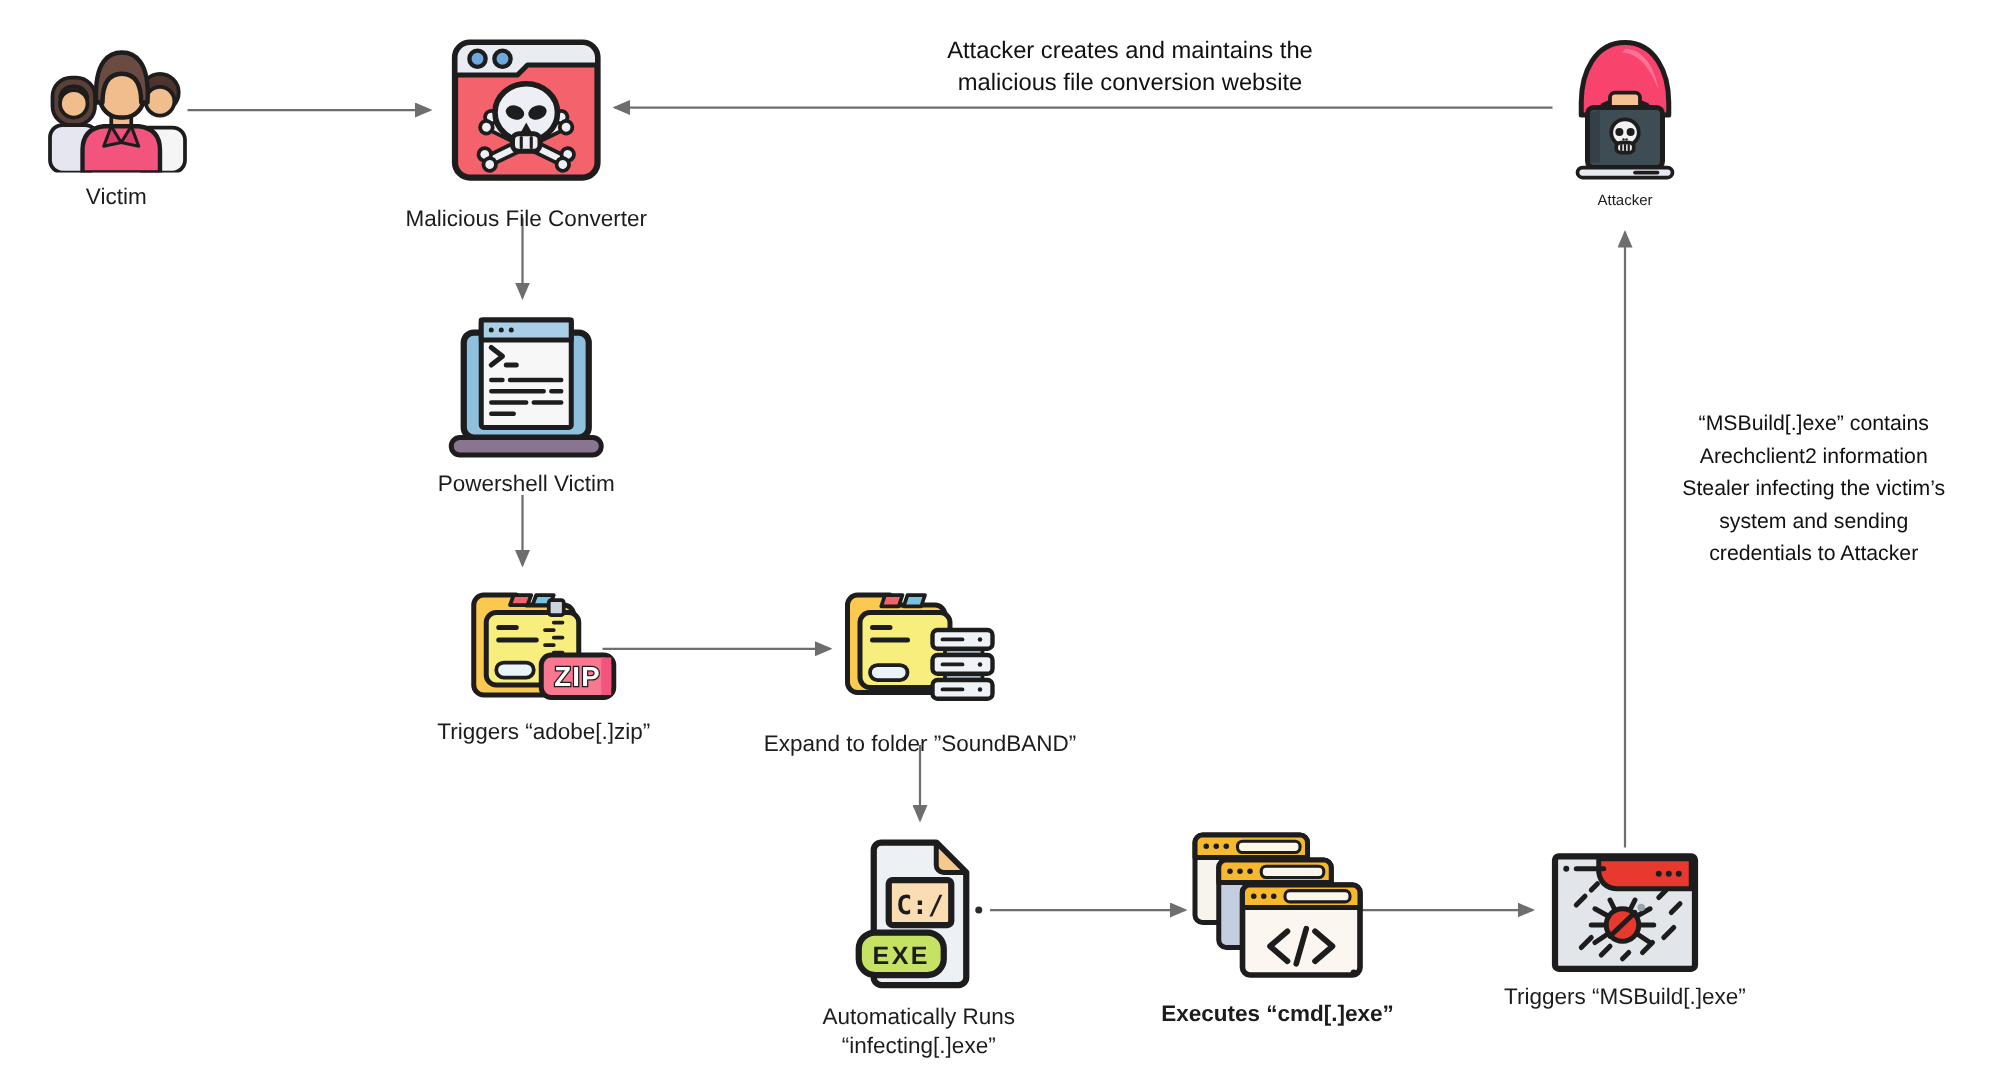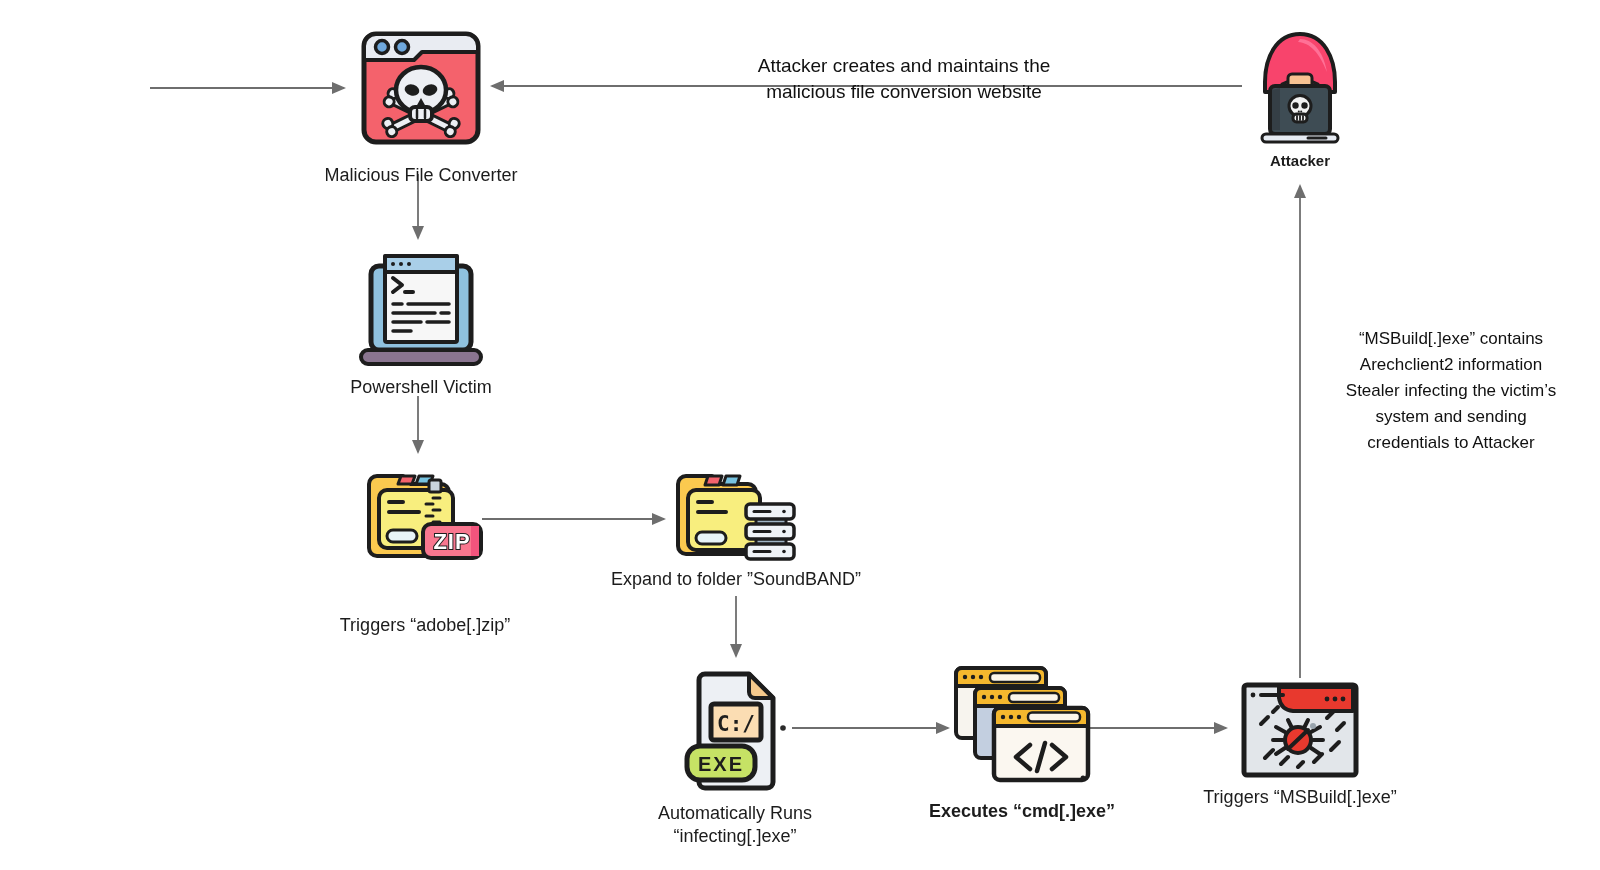--- a/index.html
+++ b/index.html
@@ -35,29 +35,50 @@
       <line x1="418" y1="174" x2="418" y2="238" marker-end="url(#ah)"></line>
       <line x1="418" y1="396" x2="418" y2="452" marker-end="url(#ah)"></line>
       <line x1="482" y1="519" x2="664" y2="519" marker-end="url(#ah)"></line>
       <line x1="736" y1="596" x2="736" y2="656" marker-end="url(#ah)"></line>
       <line x1="792" y1="728" x2="948" y2="728" marker-end="url(#ah)"></line>
       <line x1="1085" y1="728" x2="1226" y2="728" marker-end="url(#ah)"></line>
       <line x1="1300" y1="678" x2="1300" y2="186" marker-end="url(#ah)"></line>
     </g>
   </svg>
 
-  <div class="annotation" style="left:654px;top:28px;width:500px;margin-top:25px;">Attacker creates and maintains the
+  <div class="annotation" style="left:654px;top:28px;width:500px;">Attacker creates and maintains the
 malicious file conversion website</div>
 
   <div class="annotation" style="left:1302px;top:326px;width:298px;font-size:17px;">“MSBuild[.]exe” contains
 Arechclient2 information
 Stealer infecting the victim’s
 system and sending
 credentials to Attacker</div>
 
+  <div class="node" style="left:8px;top:38px;width:170px;">
+    <svg width="115" height="100" viewBox="0 0 115 100">
+
+      <rect class="s" x="6" y="24" width="34" height="38" rx="15" fill="#5A4038" stroke-width="3"></rect>
+      <circle class="s" cx="23" cy="45" r="11" fill="#F2BD8D" stroke-width="3"></circle>
+      <path class="s" d="M12,40 q2,-9 11,-9 q9,0 11,9" fill="none" stroke-width="3"></path>
+      <rect class="s" x="4" y="62" width="38" height="38" rx="10" fill="#E6E6F0" stroke-width="3"></rect>
+
+      <circle class="s" cx="92" cy="36" r="15" fill="#4E342E" stroke-width="3"></circle>
+      <circle class="s" cx="92" cy="43" r="11.5" fill="#F2BD8D" stroke-width="3"></circle>
+      <rect class="s" x="72" y="64" width="40" height="36" rx="10" fill="#F5F5F5" stroke-width="3"></rect>
+
+      <rect class="s" x="53" y="46" width="16" height="18" fill="#F2BD8D" stroke-width="3"></rect>
+      <path class="s" d="M30,100 v-18 q0,-17 17,-19 h28 q17,2 17,19 v18 z" fill="#F2547D" stroke-width="3.5"></path>
+      <path class="s" d="M53,63 l8,13 -14,3 z" fill="#DB3D6B" stroke-width="2.5"></path>
+      <path class="s" d="M69,63 l-8,13 14,3 z" fill="#DB3D6B" stroke-width="2.5"></path>
+      <rect class="s" x="44" y="14" width="35" height="42" rx="16" fill="#F2BD8D" stroke-width="3.5"></rect>
+      <path class="s" d="M41,44 C39,10 52,4 61.5,4 C71,4 84,10 82,44 L77,44 C77,26 70,21 61.5,21 C53,21 46,26 46,44 Z" fill="#6A4B42" stroke-width="3.5"></path>
+    </svg>
+    <div class="label" style="margin-top:8px;">Victim</div>
+  </div>
 
   <div class="node" style="left:306px;top:28px;width:230px;">
     <svg width="122" height="120" viewBox="0 0 122 120">
       <rect class="s" x="4" y="6" width="114" height="108" rx="12" fill="#F4626C" stroke-width="5"></rect>
       <path class="s" d="M4,32 v-14 a12,12 0 0 1 12,-12 h90 a12,12 0 0 1 12,12 v6 h-56 l-8,8 z" fill="#E9ECF2" stroke-width="4"></path>
       <circle class="s" cx="22" cy="19" r="6.5" fill="#6FA8DC" stroke-width="3.5"></circle>
       <circle class="s" cx="42" cy="19" r="6.5" fill="#6FA8DC" stroke-width="3.5"></circle>
 
       <g transform="rotate(-26 61 86)">
         <rect class="s" x="27" y="82" width="68" height="8" rx="4" fill="#EDEFF4" stroke-width="3"></rect>
@@ -95,21 +116,21 @@
       <ellipse class="s" cx="54" cy="76" rx="11" ry="10.5" fill="#F2F2F2" stroke-width="3"></ellipse>
       <rect class="s" x="47" y="84" width="14" height="8" rx="3.5" fill="#F2F2F2" stroke-width="3"></rect>
       <circle cx="49.5" cy="75.5" r="3.2" fill="#1d1d1d"></circle>
       <circle cx="58.5" cy="75.5" r="3.2" fill="#1d1d1d"></circle>
       <circle cx="52.8" cy="81.5" r="1" fill="#1d1d1d"></circle>
       <circle cx="55.2" cy="81.5" r="1" fill="#1d1d1d"></circle>
       <path class="s" d="M51,86 v4 M54,86 v4 M57,86 v4" stroke-width="1.8"></path>
       <rect class="s" x="16" y="104" width="76" height="8" rx="4" fill="#E6EBF2" stroke-width="3"></rect>
       <path class="s" d="M62,108 h18" stroke-width="3"></path>
     </svg>
-    <div class="label" style="margin-top:4px;font-size:15px;font-weight:bold;">Attacker</div>
+    <div class="label" style="margin-top:4px;font-size:12px;">Attacker</div>
   </div>
 
   <div class="node" style="left:336px;top:250px;width:170px;">
     <svg width="132" height="120" viewBox="0 0 132 120">
       <rect class="s" x="16" y="16" width="100" height="84" rx="8" fill="#8FC1DE" stroke-width="5"></rect>
       <rect class="s" x="6" y="100" width="120" height="14" rx="7" fill="#8A7590" stroke-width="4"></rect>
       <rect class="s" x="30" y="6" width="72" height="86" rx="2" fill="#F7F7F7" stroke-width="4"></rect>
       <rect class="s" x="30" y="6" width="72" height="16" fill="#A9CFE8" stroke-width="4"></rect>
       <circle cx="38" cy="14" r="2" fill="#1d1d1d"></circle>
       <circle cx="46" cy="14" r="2" fill="#1d1d1d"></circle>
@@ -119,21 +140,21 @@
       <g class="s" stroke-width="3.5">
         <path d="M38,54 h9 M53,54 h41"></path>
         <path d="M38,63 h42 M86,63 h8"></path>
         <path d="M38,72 h28 M72,72 h22"></path>
         <path d="M38,81 h18"></path>
       </g>
     </svg>
     <div class="label" style="margin-top:6px;">Powershell Victim</div>
   </div>
 
-  <div class="node" style="left:310px;top:464px;width:230px;gap:40px;">
+  <div class="node" style="left:320px;top:464px;width:230px;">
     <svg width="125" height="106" viewBox="0 0 125 106">
       <path class="s" d="M6,20 a8,8 0 0 1 8,-8 h26 l8,8 h30 a8,8 0 0 1 8,8 v56 a8,8 0 0 1 -8,8 H14 a8,8 0 0 1 -8,-8 z" fill="#FBC94F" stroke-width="4"></path>
       <path class="s" d="M38,12 h14 l-3,8 h-14 z" fill="#F4626C" stroke-width="3"></path>
       <path class="s" d="M56,12 h14 l-3,8 h-14 z" fill="#77C3E0" stroke-width="3"></path>
       <rect class="s" x="16" y="26" width="74" height="58" rx="8" fill="#F8EE7E" stroke-width="4"></rect>
       <path class="s" d="M26,38 h14 M26,48 h30" stroke-width="4"></path>
       <rect class="s" x="24" y="66" width="30" height="12" rx="6" fill="#E8F4F8" stroke-width="3"></rect>
       <rect class="s" x="66" y="16" width="12" height="12" rx="2" fill="#C9D4DD" stroke-width="3"></rect>
       <path class="s" d="M70,34 h7 M63,40 h7 M70,46 h7 M63,52 h7 M70,58 h7" stroke-width="3"></path>
       <rect class="s" x="60" y="60" width="58" height="34" rx="8" fill="#F9778F" stroke-width="4"></rect>
@@ -157,21 +178,21 @@
         <path class="s" d="M82,45.5 h16" stroke-width="3"></path>
           <circle cx="112" cy="45.5" r="1.8" fill="#1d1d1d"></circle>
         <rect class="s" x="74" y="58" width="48" height="15" rx="4" fill="#EFF3F7" stroke-width="3.5"></rect>
         <path class="s" d="M82,65.5 h16" stroke-width="3"></path>
           <circle cx="112" cy="65.5" r="1.8" fill="#1d1d1d"></circle>
         <rect class="s" x="74" y="78" width="48" height="15" rx="4" fill="#EFF3F7" stroke-width="3.5"></rect>
         <path class="s" d="M82,85.5 h16" stroke-width="3"></path>
           <circle cx="112" cy="85.5" r="1.8" fill="#1d1d1d"></circle>
       </g>
     </svg>
-    <div class="label" style="margin-top:2px;">Expand to folder ”SoundBAND”</div>
+    <div class="label" style="margin-top:18px;">Expand to folder ”SoundBAND”</div>
   </div>
 
   <div class="node" style="left:635px;top:668px;width:200px;">
     <svg width="105" height="124" viewBox="0 0 105 124">
       <path class="s" d="M22,6 h44 l24,24 v84 a6,6 0 0 1 -6,6 h-62 a6,6 0 0 1 -6,-6 V12 a6,6 0 0 1 6,-6 z" fill="#EDF0F4" stroke-width="5"></path>
       <path class="s" d="M66,6 l24,24 h-18 a6,6 0 0 1 -6,-6 z" fill="#F5C98C" stroke-width="4"></path>
       <rect class="s" x="28" y="36" width="50" height="36" rx="3" fill="#FBDDB3" stroke-width="5"></rect>
       <text x="53" y="63" text-anchor="middle" font-family="DejaVu Sans Mono, monospace" font-weight="bold" font-size="21" fill="#1d1d1d">C:/</text>
       <rect class="s" x="4" y="78" width="68" height="34" rx="13" fill="#C6E265" stroke-width="5"></rect>
       <text x="38" y="103" text-anchor="middle" font-family="Liberation Sans, sans-serif" font-weight="bold" font-size="20" fill="#1d1d1d" letter-spacing="2">EXE</text>

